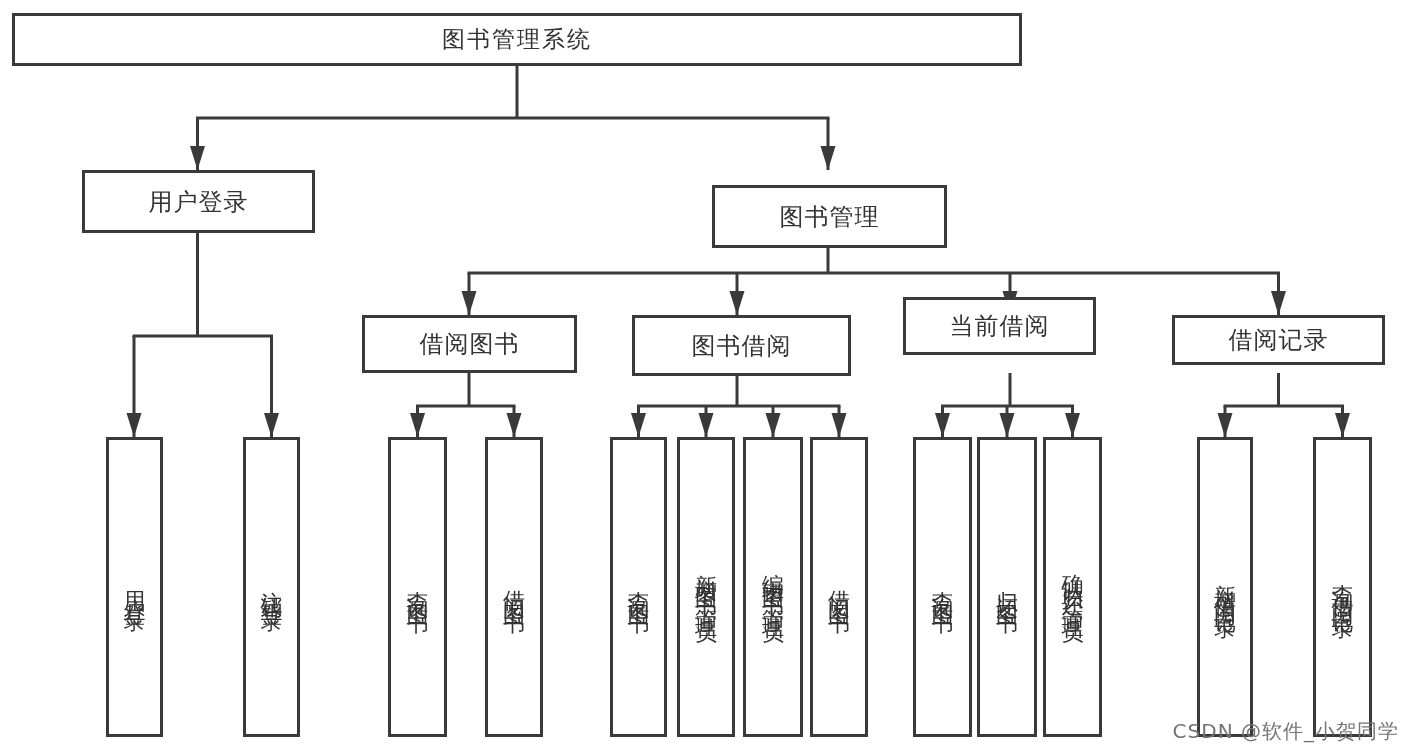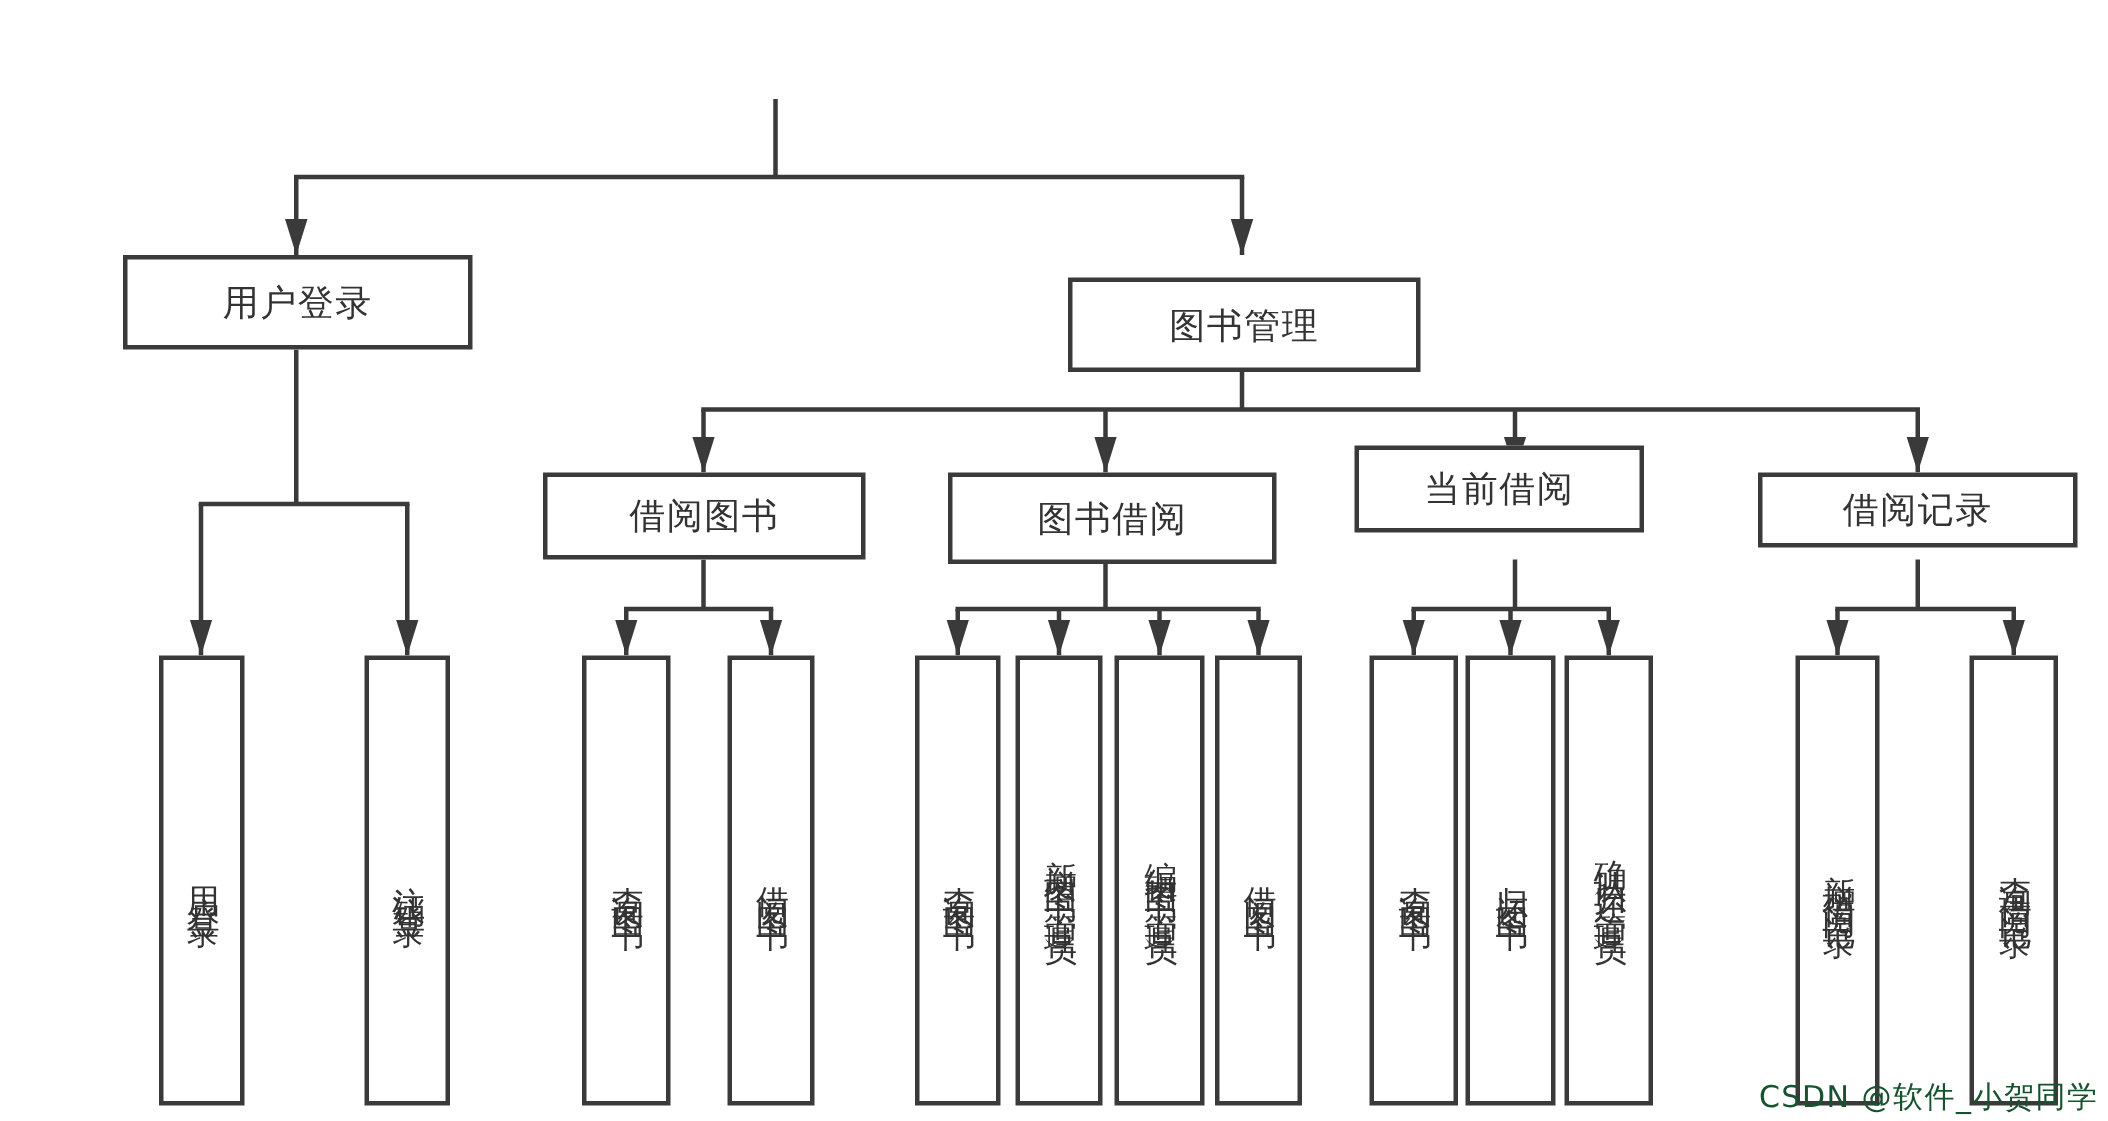--- a/index.html
+++ b/index.html
@@ -12,21 +12,21 @@
     position:absolute;box-sizing:border-box;border:3px solid #3a3a3a;background:#ffffff;
     display:flex;align-items:center;justify-content:center;text-align:center;
   }
   .box-title{font-size:23px;letter-spacing:2px;}
   .box-h{font-size:24px;letter-spacing:1px;}
   .box-v{
     font-size:22px;line-height:1;letter-spacing:7px;
     writing-mode:vertical-rl;text-orientation:mixed;
   }
   .watermark{
-    position:absolute;right:6px;bottom:2px;font-size:20px;color:#14532d;
+    position:absolute;right:6px;bottom:2px;font-size:20px;color:#737373;
     letter-spacing:1px;white-space:nowrap;
   }
 </style>
 </head>
 <body>
 
 <div class="canvas">
 
   <svg class="wires" width="1405" height="747" viewBox="0 0 1405 747">
     <defs>
@@ -78,20 +78,21 @@
       </g>
       <g>
         <path d="M1278.5,373 V406"></path>
         <path d="M1223.5,406 H1344"></path>
         <path d="M1225,406 V437" marker-end="url(#arw)"></path>
         <path d="M1342.5,406 V437" marker-end="url(#arw)"></path>
       </g>
     </g>
   </svg>
 
+  <div class="node box-title" style="left:12px;top:13px;width:1010px;height:53px">图书管理系统</div>
 
   <div class="node box-h" style="left:82px;top:170px;width:233px;height:63px">用户登录</div>
   <div class="node box-h" style="left:712px;top:185px;width:235px;height:63px">图书管理</div>
 
   <div class="node box-h" style="left:362px;top:315px;width:215px;height:58px">借阅图书</div>
   <div class="node box-h" style="left:632px;top:315px;width:219px;height:61px">图书借阅</div>
   <div class="node box-h" style="left:903px;top:297px;width:193px;height:58px">当前借阅</div>
   <div class="node box-h" style="left:1172px;top:315px;width:213px;height:50px">借阅记录</div>
 
   <div class="node box-v" style="left:106px;top:437px;width:57px;height:300px">用户登录</div>

